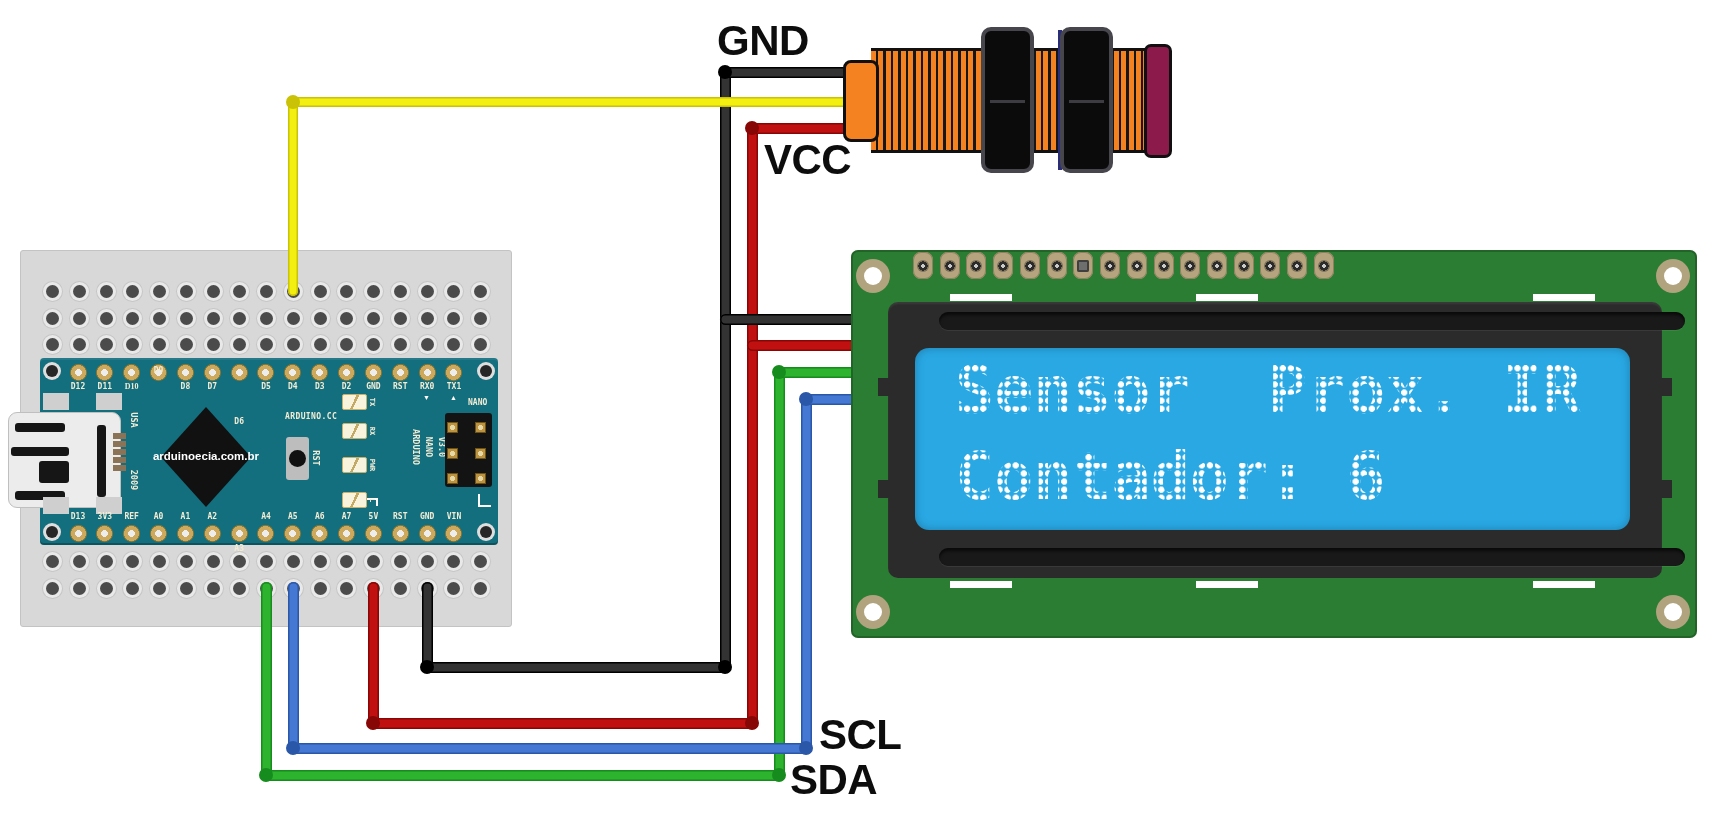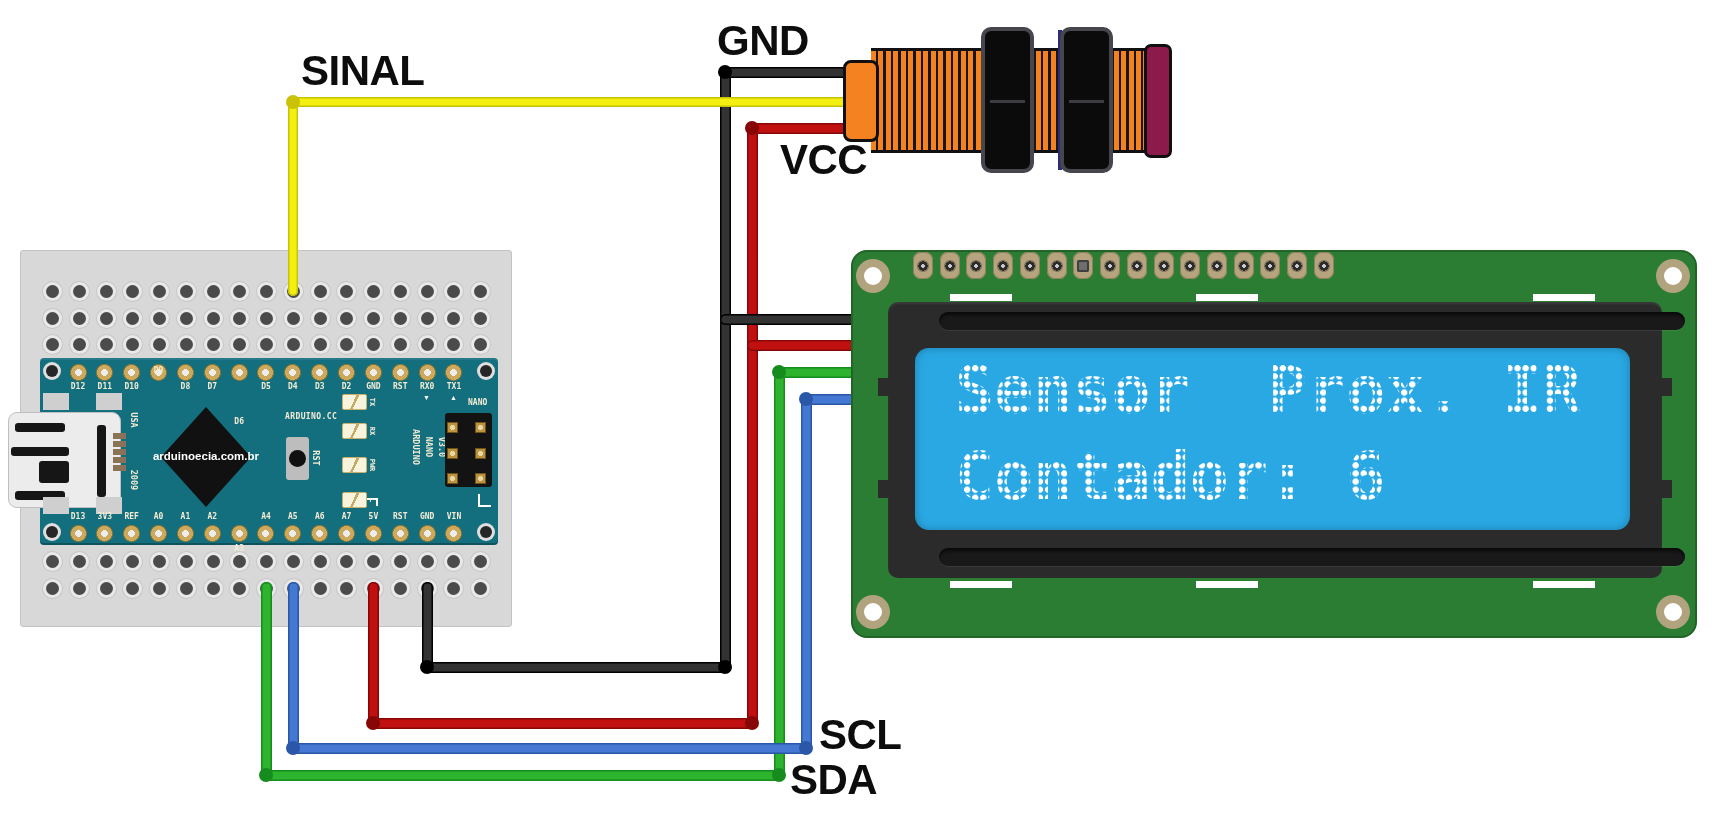--- a/index.html
+++ b/index.html
@@ -50,21 +50,21 @@
         border-left:2px solid #fff;border-bottom:2px solid #fff;}
   .brk2{position:absolute;left:326px;top:140px;width:12px;height:8px;
         border-top:2px solid #fff;border-right:2px solid #fff;}
 
   
   #wires{position:absolute;left:0;top:0;width:100%;height:100%;z-index:3;}
   .seg{position:absolute;}
   .bend{position:absolute;width:14px;height:14px;border-radius:50%;}
 
   
-  #lcd{position:absolute;left:851px;top:250px;width:846px;height:388px;border-radius:16px;z-index:4;
+  #lcd{position:absolute;left:851px;top:250px;width:846px;height:388px;border-radius:7px;z-index:4;
        box-shadow:inset 0 0 0 2px rgba(0,0,0,.2);}
   .mhole{position:absolute;width:34px;height:34px;border-radius:50%;background:#b0a37e;}
   .mhole::after{content:"";position:absolute;left:8px;top:8px;width:18px;height:18px;border-radius:50%;background:#fff;}
   .lpad{position:absolute;top:2px;width:20px;height:27px;background:#b5a47e;border-radius:8px;
         box-shadow:inset 0 0 0 1px #8f8060;}
   .lpad::after{content:"";position:absolute;left:4px;top:8px;width:12px;height:12px;border-radius:50%;
         background:radial-gradient(circle,#c9c9c9 0 1.6px,#2b2b2b 1.6px 4.6px,#7c7158 4.6px);}
   .lpad.sq::after{border-radius:2px;background:#6e6e6e;box-shadow:inset 0 0 0 2px #3f3f3f;}
   .silk{position:absolute;width:62px;height:7px;background:#fff;}
   #bezel{position:absolute;left:37px;top:52px;width:774px;height:276px;background:#2b2b2c;
@@ -91,21 +91,21 @@
   .nut::after{content:"";position:absolute;left:5px;right:5px;top:50%;height:3px;background:#3c3c42;}
   #sensor-conn{position:absolute;left:3px;top:36px;width:36px;height:82px;border:3px solid #101010;border-radius:8px;}
   #sensor-cap{position:absolute;left:304px;top:20px;width:28px;height:114px;border:3px solid #101010;border-radius:7px;}
   .sliver{position:absolute;left:218px;top:6px;width:4px;height:140px;background:#2a2e7a;}
 
   
   .wlabel{position:absolute;font:700 42px "Liberation Sans",sans-serif;letter-spacing:-.5px;
           color:#0d0d0d;z-index:5;white-space:nowrap;}
   #lbl-sinal{left:301px;top:47px;}
   #lbl-gnd{left:717px;top:17px;}
-  #lbl-vcc{left:780px;top:136px;}
+  #lbl-vcc{left:764px;top:136px;}
   #lbl-scl{left:819px;top:711px;}
   #lbl-sda{left:790px;top:756px;}
 </style>
 </head>
 <body>
 
 <div id="canvas">
 
   <div id="breadboard">
       <div class="hole" style="left: 25.1px; top: 33.5px;"></div>
@@ -221,21 +221,21 @@
     <div id="icsp-label">NANO</div>
     <span class="tri" style="left:383px;top:36px;">▼</span>
     <span class="tri" style="left:410px;top:36px;">▲</span>
     <div class="brk1"></div>
     <div class="brk2"></div>
   <div class="apad" style="left: 29.5px; top: 5.5px;"></div>
       <div class="plab" style="left: 25px; top: 24px;">D12</div>
       <div class="apad" style="left: 56.357px; top: 5.5px;"></div>
       <div class="plab" style="left: 51.857px; top: 24px;">D11</div>
       <div class="apad" style="left: 83.214px; top: 5.5px;"></div>
-      <div class="plab" style="left: 78.714px; top: 24px;">D10</div>
+      <div class="plab" style="left: 78.714px; top: 24px; font-family: Liberation Serif, serif;">D10</div>
       <div class="apad" style="left: 110.071px; top: 5.5px;"></div>
       <div class="plab" style="left: 105.571px; top: 8px;">D9</div>
       <div class="apad" style="left: 136.928px; top: 5.5px;"></div>
       <div class="plab" style="left: 132.428px; top: 24px;">D8</div>
       <div class="apad" style="left: 163.785px; top: 5.5px;"></div>
       <div class="plab" style="left: 159.285px; top: 24px;">D7</div>
       <div class="apad" style="left: 190.642px; top: 5.5px;"></div>
       <div class="plab" style="left: 186.142px; top: 24px; margin-top: 35px;">D6</div>
       <div class="apad" style="left: 217.499px; top: 5.5px;"></div>
       <div class="plab" style="left: 212.999px; top: 24px; text-align: center;">D5</div>
@@ -401,18 +401,17 @@
     <div class="btab" style="left:27px;top:128px;"></div>
     <div class="btab" style="left:27px;top:230px;"></div>
     <div class="btab" style="left:810px;top:128px;"></div>
     <div class="btab" style="left:810px;top:230px;"></div>
     <div id="lcd-screen" style="background: rgb(41, 168, 228);">
       <div id="lcd-text"><span>Sensor  Prox. IR</span>
 <span>Contador: 6</span></div>
     </div>
   </div>
 
-  <div class="wlabel" id="lbl-sinal">SINAL</div>
   <div class="wlabel" id="lbl-gnd">GND</div>
   <div class="wlabel" id="lbl-vcc">VCC</div>
   <div class="wlabel" id="lbl-scl">SCL</div>
   <div class="wlabel" id="lbl-sda">SDA</div>
 </div>
 
 </body></html>

